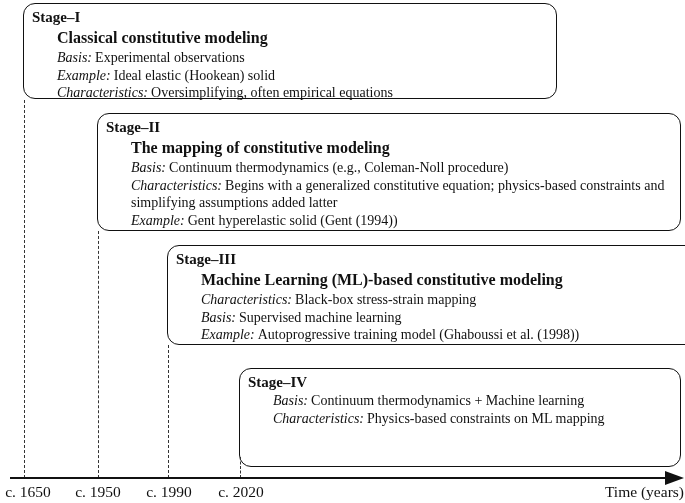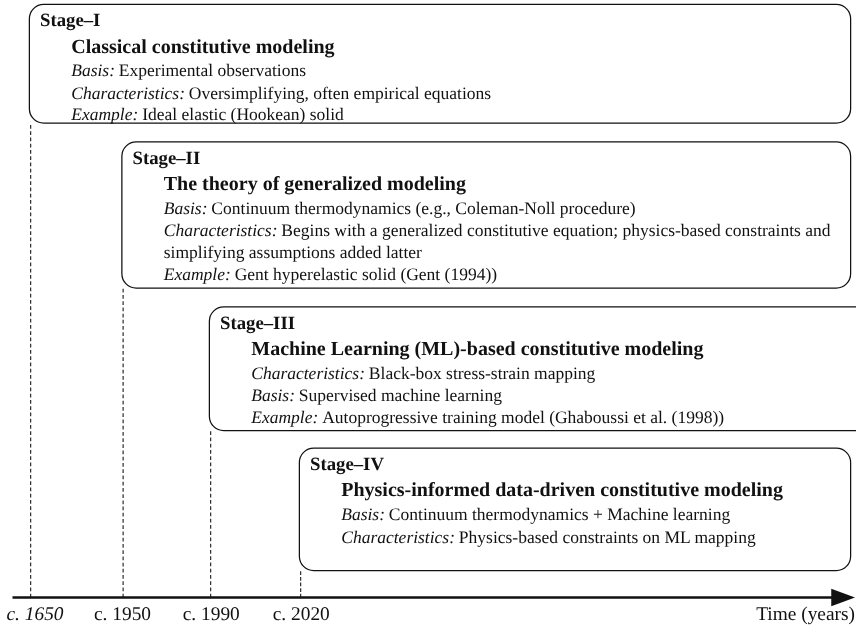--- a/index.html
+++ b/index.html
@@ -13,24 +13,24 @@
     overflow: hidden;
   }
   .stage-box {
     position: absolute;
     background: #ffffff;
     border: 1.6px solid #111111;
     border-radius: 12px;
     box-sizing: border-box;
     padding: 3px 8px 0 8px;
   }
-  #box1 { left: 23px;  top: 3px;   width: 658px; height: 96px; }
+  #box1 { left: 23px;  top: 3px;   width: 534px; height: 96px; }
   #box2 { left: 97px;  top: 113px; width: 584px; height: 118px; }
   #box3 { left: 167px; top: 245px; width: 592px; height: 100px; }
-  #box4 { left: 239px; top: 358px; width: 442px; height: 99px; }
+  #box4 { left: 239px; top: 368px; width: 442px; height: 99px; }
   .stage-label {
     font-weight: bold;
     font-size: 15px;
     line-height: 20px;
     white-space: nowrap;
   }
   .stage-title {
     font-weight: bold;
     font-size: 16px;
     line-height: 22px;
@@ -71,21 +71,21 @@
     border-bottom: 7px solid transparent;
   }
   .tick-label {
     position: absolute;
     top: 483px;
     transform: translateX(-50%);
     font-size: 15.5px;
     line-height: 18px;
     white-space: nowrap;
   }
-  #tick1 { left: 28px; font-style: italic; }
+  #tick1 { left: 28px; }
   #tick2 { left: 98px; text-align: right; }
   #tick3 { left: 169px; }
   #tick4 { left: 241px; }
   .axis-label {
     position: absolute;
     top: 483px;
     right: 1px;
     font-size: 15.5px;
     line-height: 18px;
     white-space: nowrap;
@@ -93,43 +93,42 @@
 </style>
 </head>
 <body>
 
 <div class="canvas">
 
   <div class="stage-box" id="box1">
     <div class="stage-label">Stage–I</div>
     <div class="stage-title">Classical constitutive modeling</div>
     <div class="field"><span class="fl">Basis:</span><span>Experimental observations</span></div>
+    <div class="field"><span class="fl">Example:</span><span>Ideal elastic (Hookean) solid</span></div>
     <div class="field"><span class="fl">Characteristics:</span><span>Oversimplifying, often empirical equations</span></div>
-    <div class="field"><span class="fl">Example:</span><span>Ideal elastic (Hookean) solid</span></div>
   </div>
 
   <div class="stage-box" id="box2">
     <div class="stage-label">Stage–II</div>
-    <div class="stage-title">The theory of generalized modeling</div>
+    <div class="stage-title">The mapping of constitutive modeling</div>
     <div class="field"><span class="fl">Basis:</span><span>Continuum thermodynamics (e.g., Coleman-Noll procedure)</span></div>
     <div class="field"><span class="fl">Characteristics:</span><span>Begins with a generalized constitutive equation; physics-based constraints and simplifying assumptions added latter</span></div>
     <div class="field"><span class="fl">Example:</span><span>Gent hyperelastic solid (Gent (1994))</span></div>
   </div>
 
   <div class="stage-box" id="box3">
     <div class="stage-label">Stage–III</div>
     <div class="stage-title">Machine Learning (ML)-based constitutive modeling</div>
     <div class="field"><span class="fl">Characteristics:</span><span>Black-box stress-strain mapping</span></div>
     <div class="field"><span class="fl">Basis:</span><span>Supervised machine learning</span></div>
     <div class="field"><span class="fl">Example:</span><span>Autoprogressive training model (Ghaboussi et al. (1998))</span></div>
   </div>
 
   <div class="stage-box" id="box4">
     <div class="stage-label">Stage–IV</div>
-    <div class="stage-title">Physics-informed data-driven constitutive modeling</div>
     <div class="field"><span class="fl">Basis:</span><span>Continuum thermodynamics + Machine learning</span></div>
     <div class="field"><span class="fl">Characteristics:</span><span>Physics-based constraints on ML mapping</span></div>
   </div>
 
   <div class="dash-line" id="dash1"></div>
   <div class="dash-line" id="dash2"></div>
   <div class="dash-line" id="dash3"></div>
   <div class="dash-line" id="dash4"></div>
 
   <div class="timeline-line"></div>

